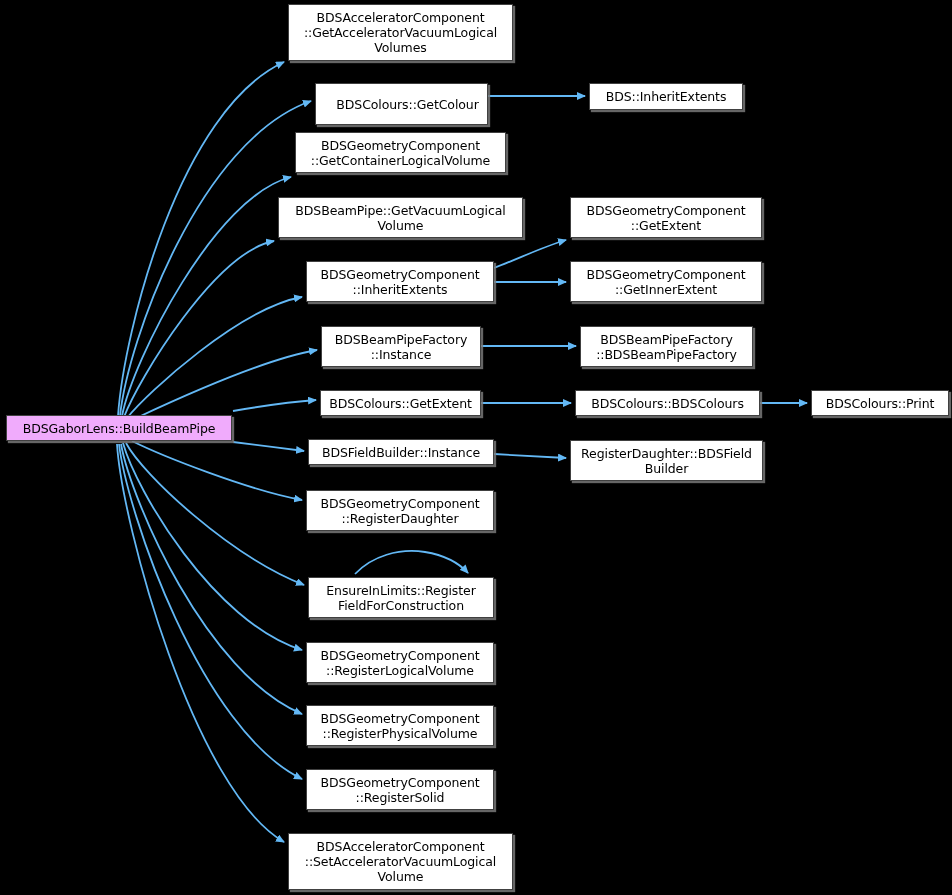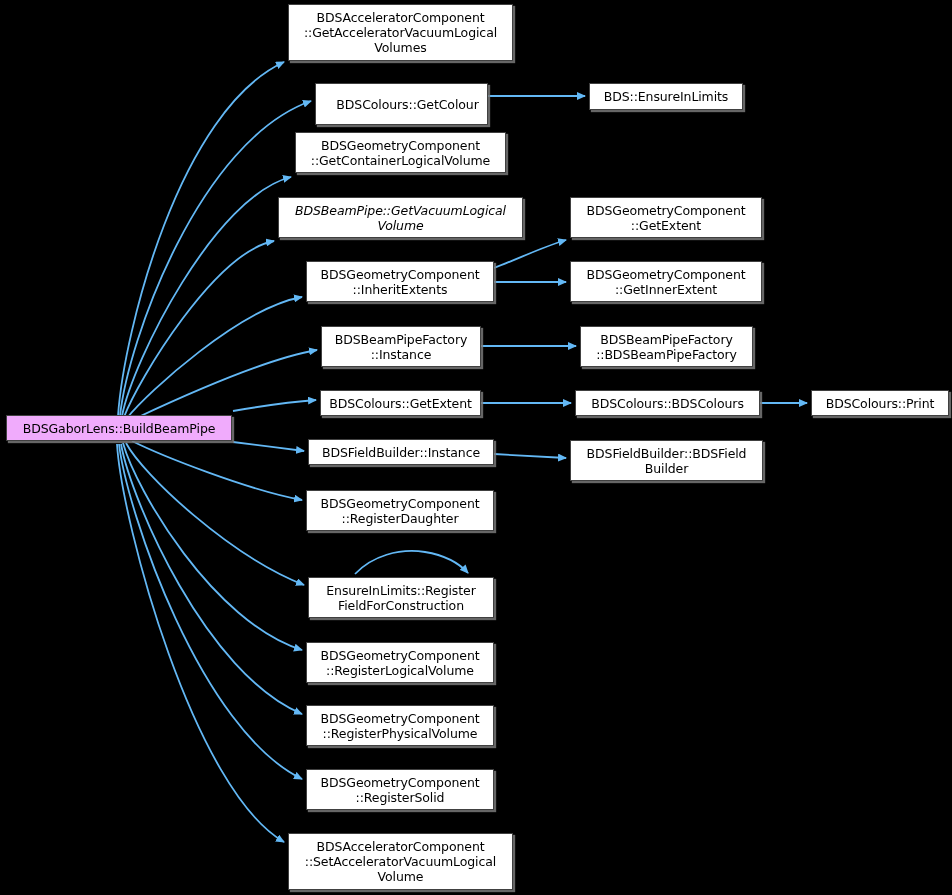--- a/index.html
+++ b/index.html
@@ -83,40 +83,40 @@
         <path d="M494,454 L566,458" fill="none" stroke="#63b8f5" stroke-width="1.8" marker-end="url(#arrow)"></path>
         <path d="M355,574 C372,556 399,548 425,552 C443,555 458,562 468,573" fill="none" stroke="#63b8f5" stroke-width="1.8" marker-end="url(#arrow)"></path>
       </g>
   </svg>
   <div id="node-layer">
       <div class="node root" style="left: 6px; top: 415px; width: 226px; height: 26px;"><span class="label">BDSGaborLens::BuildBeamPipe</span></div>
       <div class="node" style="left: 288px; top: 4px; width: 225px; height: 57px;"><span class="label">BDSAcceleratorComponent
 ::GetAcceleratorVacuumLogical
 Volumes</span></div>
       <div class="node" style="left: 315px; top: 83px; width: 173px; height: 42px; padding-left: 16px;"><span class="label">BDSColours::GetColour</span></div>
-      <div class="node" style="left: 589px; top: 83px; width: 154px; height: 27px;"><span class="label">BDS::EnsureInLimits</span></div>
+      <div class="node" style="left: 589px; top: 83px; width: 154px; height: 27px;"><span class="label">BDS::InheritExtents</span></div>
       <div class="node" style="left: 295px; top: 132px; width: 211px; height: 41px;"><span class="label">BDSGeometryComponent
 ::GetContainerLogicalVolume</span></div>
-      <div class="node" style="left: 278px; top: 197px; width: 245px; height: 41px; font-style: italic;"><span class="label">BDSBeamPipe::GetVacuumLogical
+      <div class="node" style="left: 278px; top: 197px; width: 245px; height: 41px;"><span class="label">BDSBeamPipe::GetVacuumLogical
 Volume</span></div>
       <div class="node" style="left: 570px; top: 197px; width: 192px; height: 41px;"><span class="label">BDSGeometryComponent
 ::GetExtent</span></div>
       <div class="node" style="left: 306px; top: 261px; width: 188px; height: 41px;"><span class="label">BDSGeometryComponent
 ::InheritExtents</span></div>
       <div class="node" style="left: 570px; top: 261px; width: 192px; height: 41px;"><span class="label">BDSGeometryComponent
 ::GetInnerExtent</span></div>
       <div class="node" style="left: 321px; top: 326px; width: 160px; height: 41px;"><span class="label">BDSBeamPipeFactory
 ::Instance</span></div>
       <div class="node" style="left: 580px; top: 326px; width: 173px; height: 41px;"><span class="label">BDSBeamPipeFactory
 ::BDSBeamPipeFactory</span></div>
       <div class="node" style="left: 320px; top: 390px; width: 161px; height: 26px;"><span class="label">BDSColours::GetExtent</span></div>
       <div class="node" style="left: 575px; top: 390px; width: 185px; height: 26px;"><span class="label">BDSColours::BDSColours</span></div>
       <div class="node" style="left: 811px; top: 390px; width: 138px; height: 26px;"><span class="label">BDSColours::Print</span></div>
       <div class="node" style="left: 308px; top: 439px; width: 186px; height: 26px;"><span class="label">BDSFieldBuilder::Instance</span></div>
-      <div class="node" style="left: 570px; top: 440px; width: 193px; height: 41px;"><span class="label">BDSFieldBuilder::BDSField
+      <div class="node" style="left: 570px; top: 440px; width: 193px; height: 41px;"><span class="label">RegisterDaughter::BDSField
 Builder</span></div>
       <div class="node" style="left: 306px; top: 490px; width: 188px; height: 41px;"><span class="label">BDSGeometryComponent
 ::RegisterDaughter</span></div>
       <div class="node" style="left: 308px; top: 577px; width: 186px; height: 41px;"><span class="label">EnsureInLimits::Register
 FieldForConstruction</span></div>
       <div class="node" style="left: 306px; top: 642px; width: 188px; height: 41px;"><span class="label">BDSGeometryComponent
 ::RegisterLogicalVolume</span></div>
       <div class="node" style="left: 306px; top: 705px; width: 188px; height: 41px;"><span class="label">BDSGeometryComponent
 ::RegisterPhysicalVolume</span></div>
       <div class="node" style="left: 306px; top: 769px; width: 188px; height: 41px;"><span class="label">BDSGeometryComponent

